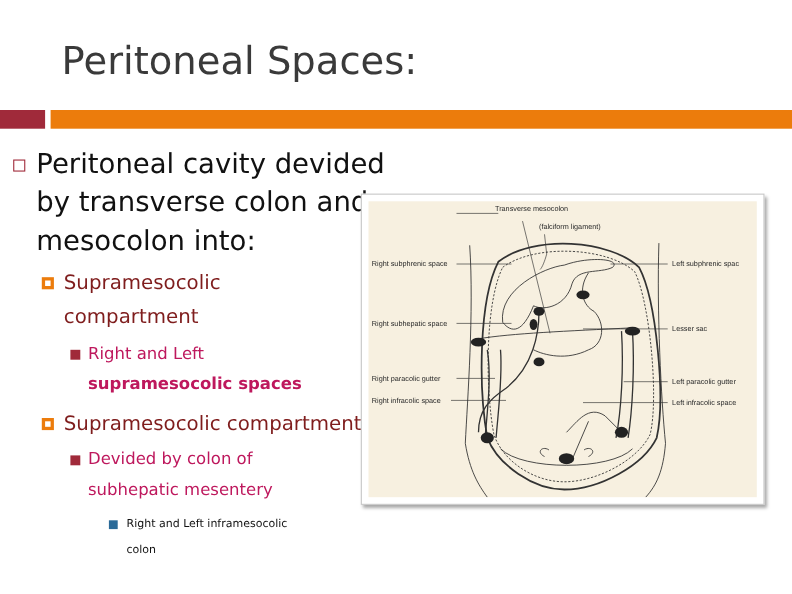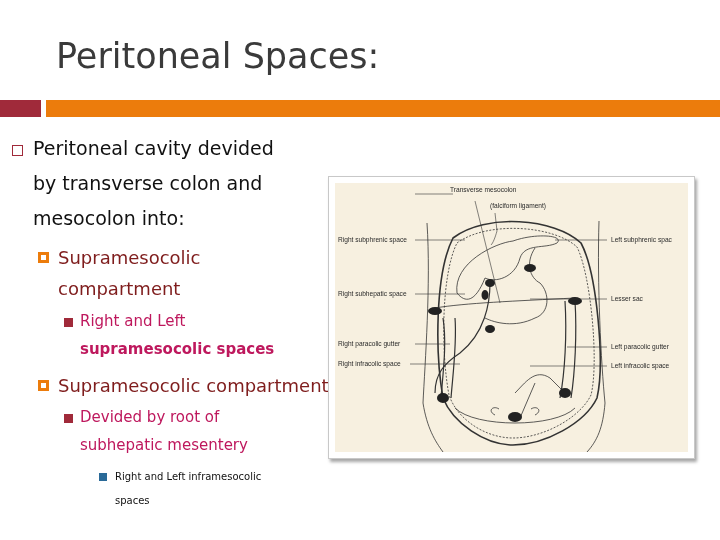--- a/index.html
+++ b/index.html
@@ -10,21 +10,21 @@
       position: absolute; left: 56px; top: 32px;
       font-family: "DejaVu Sans", sans-serif;
       font-size: 35px; font-weight: normal; color: #3a3a3a;
       letter-spacing: 0px; line-height: 48px; white-space: nowrap; text-align: center;
     }
     .bar-left { position: absolute; left: 0; top: 100px; width: 41px; height: 17px; background: #a02a3a; }
     .bar-right { position: absolute; left: 46px; top: 100px; width: 674px; height: 17px; background: #ec7c0c; }
 
     .bullets { position: absolute; left: 0; top: 0; }
     .item { position: absolute; white-space: nowrap; }
-    .l1 { font-size: 19px; line-height: 33px; color: #111; }
+    .l1 { font-size: 25px; line-height: 33px; color: #111; }
     .l2 { font-size: 18px; line-height: 31px; color: #7f1d1d; }
     .l3 { font-size: 15px; line-height: 25px; color: #be185d; }
     .l4 { font-size: 10px; line-height: 22px; color: #111; }
 
     .mk { position: absolute; }
     .mk-l1 { width: 11px; height: 11px; border: 1.5px solid #a02a3a; background: #fff; }
     .mk-l2 { width: 11px; height: 11px; border: 3px solid #ec7c0c; background: #fff; }
     .mk-l3 { width: 9px; height: 9px; background: #a02a3a; }
     .mk-l4 { width: 8px; height: 8px; background: #2a6a98; }
 
@@ -59,26 +59,26 @@
   <div class="item l2" style="left:58px; top:273px;">compartment</div>
 
   <span class="mk mk-l3" style="left:64px; top:318px;"></span>
   <div class="item l3" style="left:80px; top:309px;">Right and Left</div>
   <div class="item l3" style="left:80px; top:337px;font-weight:bold;">supramesocolic spaces</div>
 
   <span class="mk mk-l2" style="left:38px; top:380px;"></span>
   <div class="item l2" style="left:58px; top:370px;">Supramesocolic compartment</div>
 
   <span class="mk mk-l3" style="left:64px; top:414px;"></span>
-  <div class="item l3" style="left:80px; top:405px;">Devided by root of</div>
+  <div class="item l3" style="left:80px; top:405px;">Devided by colon of</div>
   <div class="item l3" style="left:80px; top:433px;">subhepatic mesentery</div>
 
   <span class="mk mk-l4" style="left:99px; top:473px;"></span>
   <div class="item l4" style="left:115px; top:466px;">Right and Left inframesocolic</div>
-  <div class="item l4" style="left:115px; top:490px;">spaces</div>
+  <div class="item l4" style="left:115px; top:490px;">colon</div>
 </div>
 
 <div class="frame">
   <div class="canvas">
     <svg width="353" height="269" viewBox="0 0 353 269">
       <g fill="none" stroke="#333" stroke-width="0.8">
 
         <path d="M92 40 C 96 100, 90 180, 88 220 C 92 245, 100 258, 108 269"></path>
         <path d="M264 38 C 262 100, 266 180, 270 220 C 268 245, 262 258, 252 269"></path>
 

